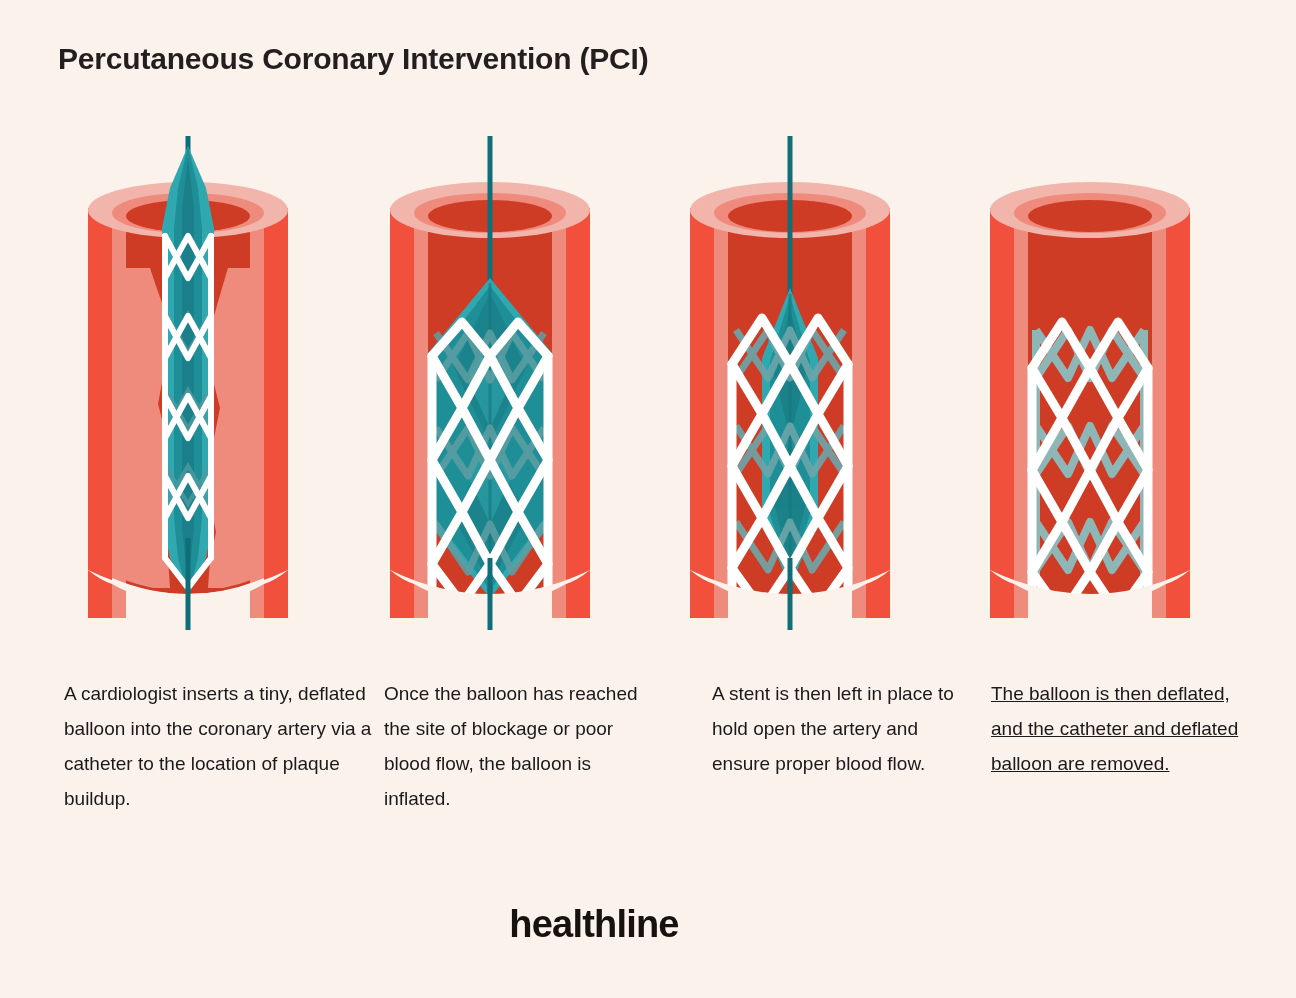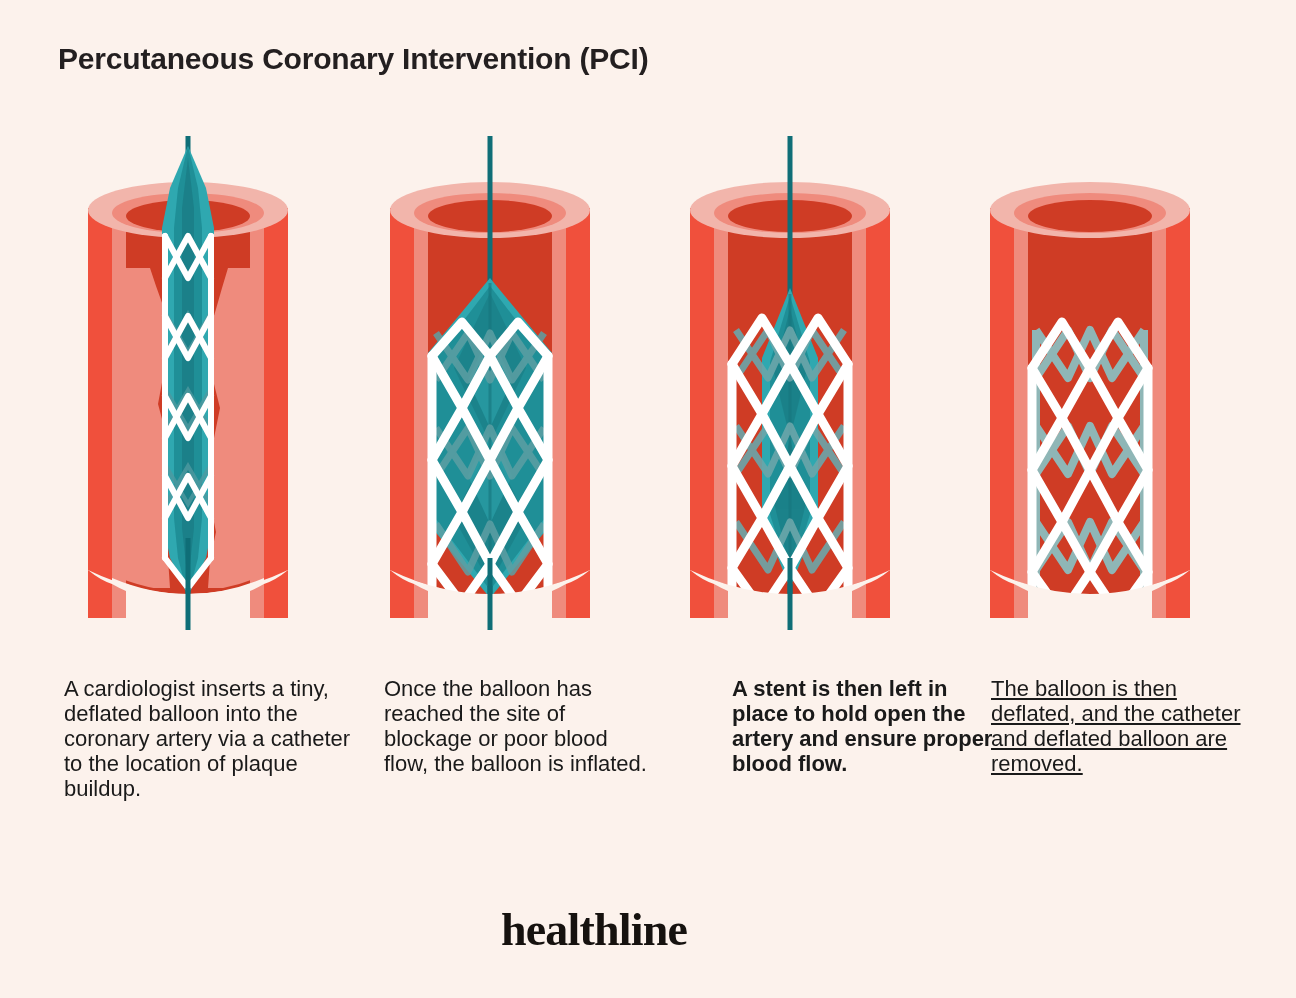--- a/index.html
+++ b/index.html
@@ -50,39 +50,39 @@
 
   .captions {
     position: absolute;
     left: 0;
     top: 676px;
     width: 1296px;
   }
   .caption {
     position: absolute;
     top: 0;
-    font-size: 22px;
-    line-height: 25px;
+    font-size: 19px;
+    line-height: 35px;
     color: #1a1a1a;
     font-family: "Liberation Sans", sans-serif;
   }
   .caption.c0 { left: 64px; width: 310px; }
   .caption.c1 { left: 384px; width: 268px; }
-  .caption.c2 { left: 732px; width: 262px; font-weight: bold; }
+  .caption.c2 { left: 712px; width: 262px; }
   .caption.c3 { left: 991px; width: 268px; text-decoration: underline; }
 
   .brand {
     position: absolute;
     left: 0;
     top: 903px;
     width: 1188px;
     text-align: center;
-    font-family: Liberation Serif, serif;
+    font-family: Liberation Sans, sans-serif;
     font-weight: bold;
-    font-size: 46px;
+    font-size: 38px;
     letter-spacing: -0.8px;
     color: #16120f;
   }
 </style>
 </head>
 <body>
 
 <div class="page">
 
   <div class="title">Percutaneous Coronary Intervention (PCI)</div>

